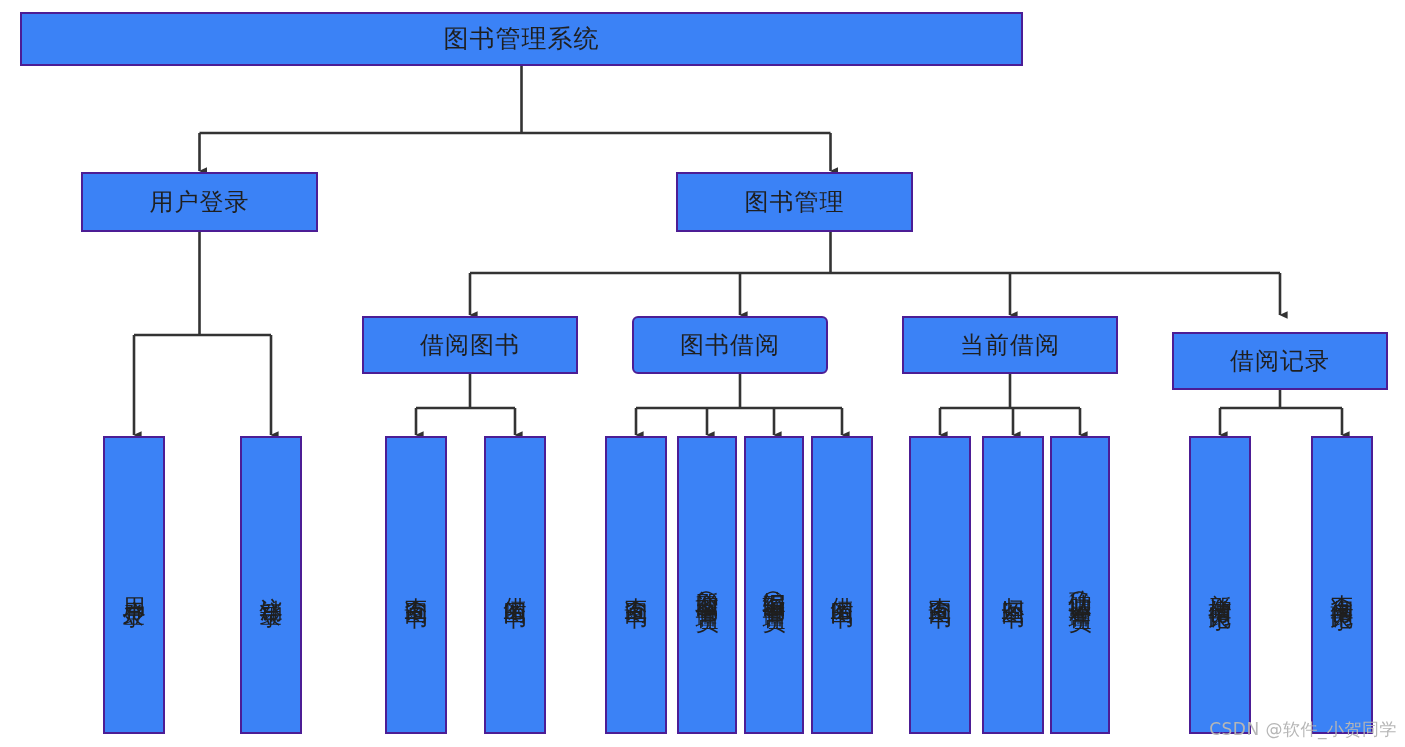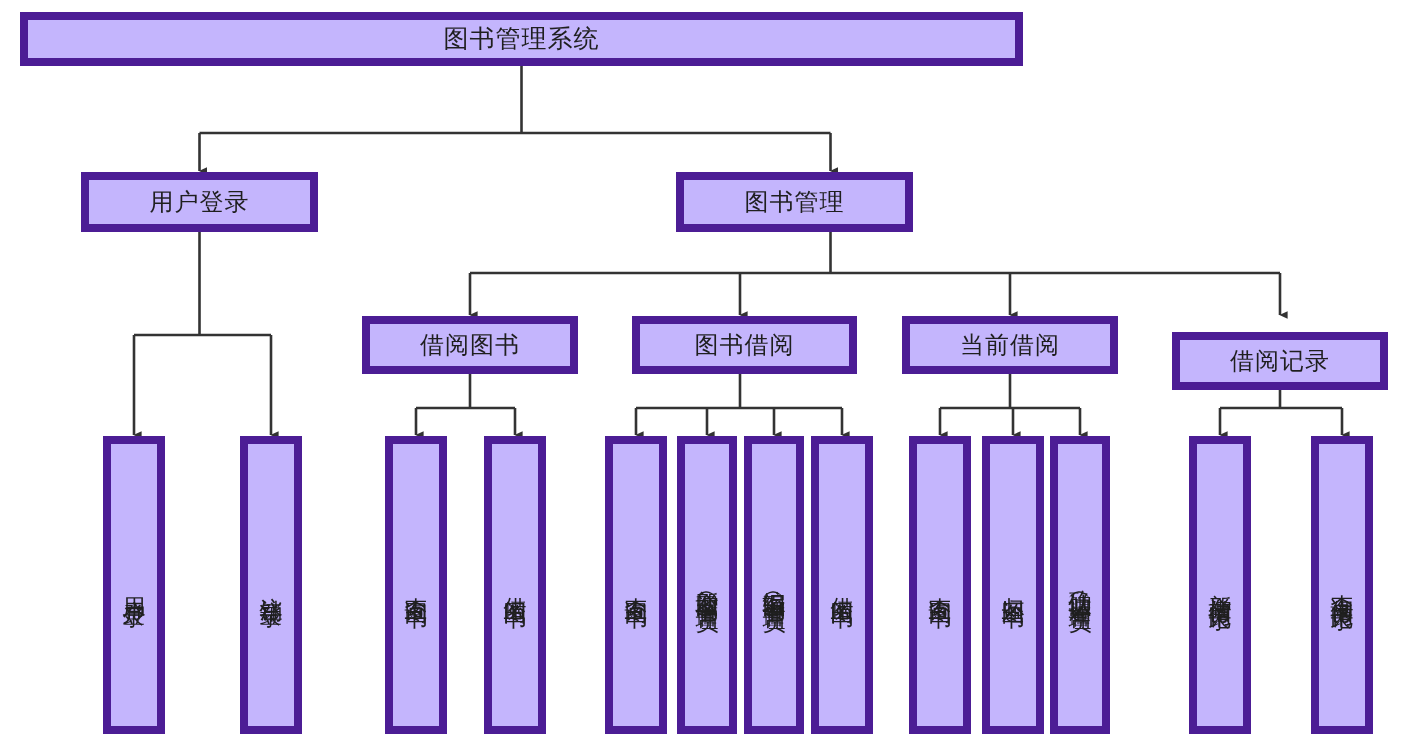--- a/index.html
+++ b/index.html
@@ -23,22 +23,22 @@
     position: absolute;
     left: 0;
     top: 0;
     width: 1405px;
     height: 747px;
     pointer-events: none;
   }
   .node {
     position: absolute;
     box-sizing: border-box;
-    background: #c4b5fd;
-    border: 8px solid #4c1d95;
+    background: #3b82f6;
+    border: 2px solid #4c1d95;
     display: flex;
     align-items: center;
     justify-content: center;
     z-index: 2;
   }
   .node-label {
     display: block;
     text-align: center;
     color: #1f1f1f;
     letter-spacing: 1px;
@@ -133,21 +133,21 @@
       </div>
       <div class="node horizontal" style="left: 81px; top: 172px; width: 237px; height: 60px;">
         <span class="node-label">用户登录</span>
       </div>
       <div class="node horizontal" style="left: 676px; top: 172px; width: 237px; height: 60px;">
         <span class="node-label">图书管理</span>
       </div>
       <div class="node horizontal" style="left: 362px; top: 316px; width: 216px; height: 58px;">
         <span class="node-label">借阅图书</span>
       </div>
-      <div class="node horizontal" style="left: 632px; top: 316px; width: 225px; height: 58px;">
+      <div class="node horizontal" style="left: 632px; top: 316px; width: 196px; height: 58px; border-radius: 6px;">
         <span class="node-label">图书借阅</span>
       </div>
       <div class="node horizontal" style="left: 902px; top: 316px; width: 216px; height: 58px;">
         <span class="node-label">当前借阅</span>
       </div>
       <div class="node horizontal" style="left: 1172px; top: 316px; width: 216px; height: 58px; margin-top: 16px;">
         <span class="node-label">借阅记录</span>
       </div>
       <div class="node vertical" style="left: 103px; top: 436px; width: 62px; height: 298px;">
         <span class="node-label">用户登录</span>
@@ -183,13 +183,14 @@
         <span class="node-label">确认归还（管理员）</span>
       </div>
       <div class="node vertical" style="left: 1189px; top: 436px; width: 62px; height: 298px;">
         <span class="node-label">新增借阅记录</span>
       </div>
       <div class="node vertical" style="left: 1311px; top: 436px; width: 62px; height: 298px;">
         <span class="node-label">查询借阅记录</span>
       </div>
     </div>
 
+  <div id="watermark">CSDN @软件_小贺同学</div>
 </div>
 
 </body></html>

